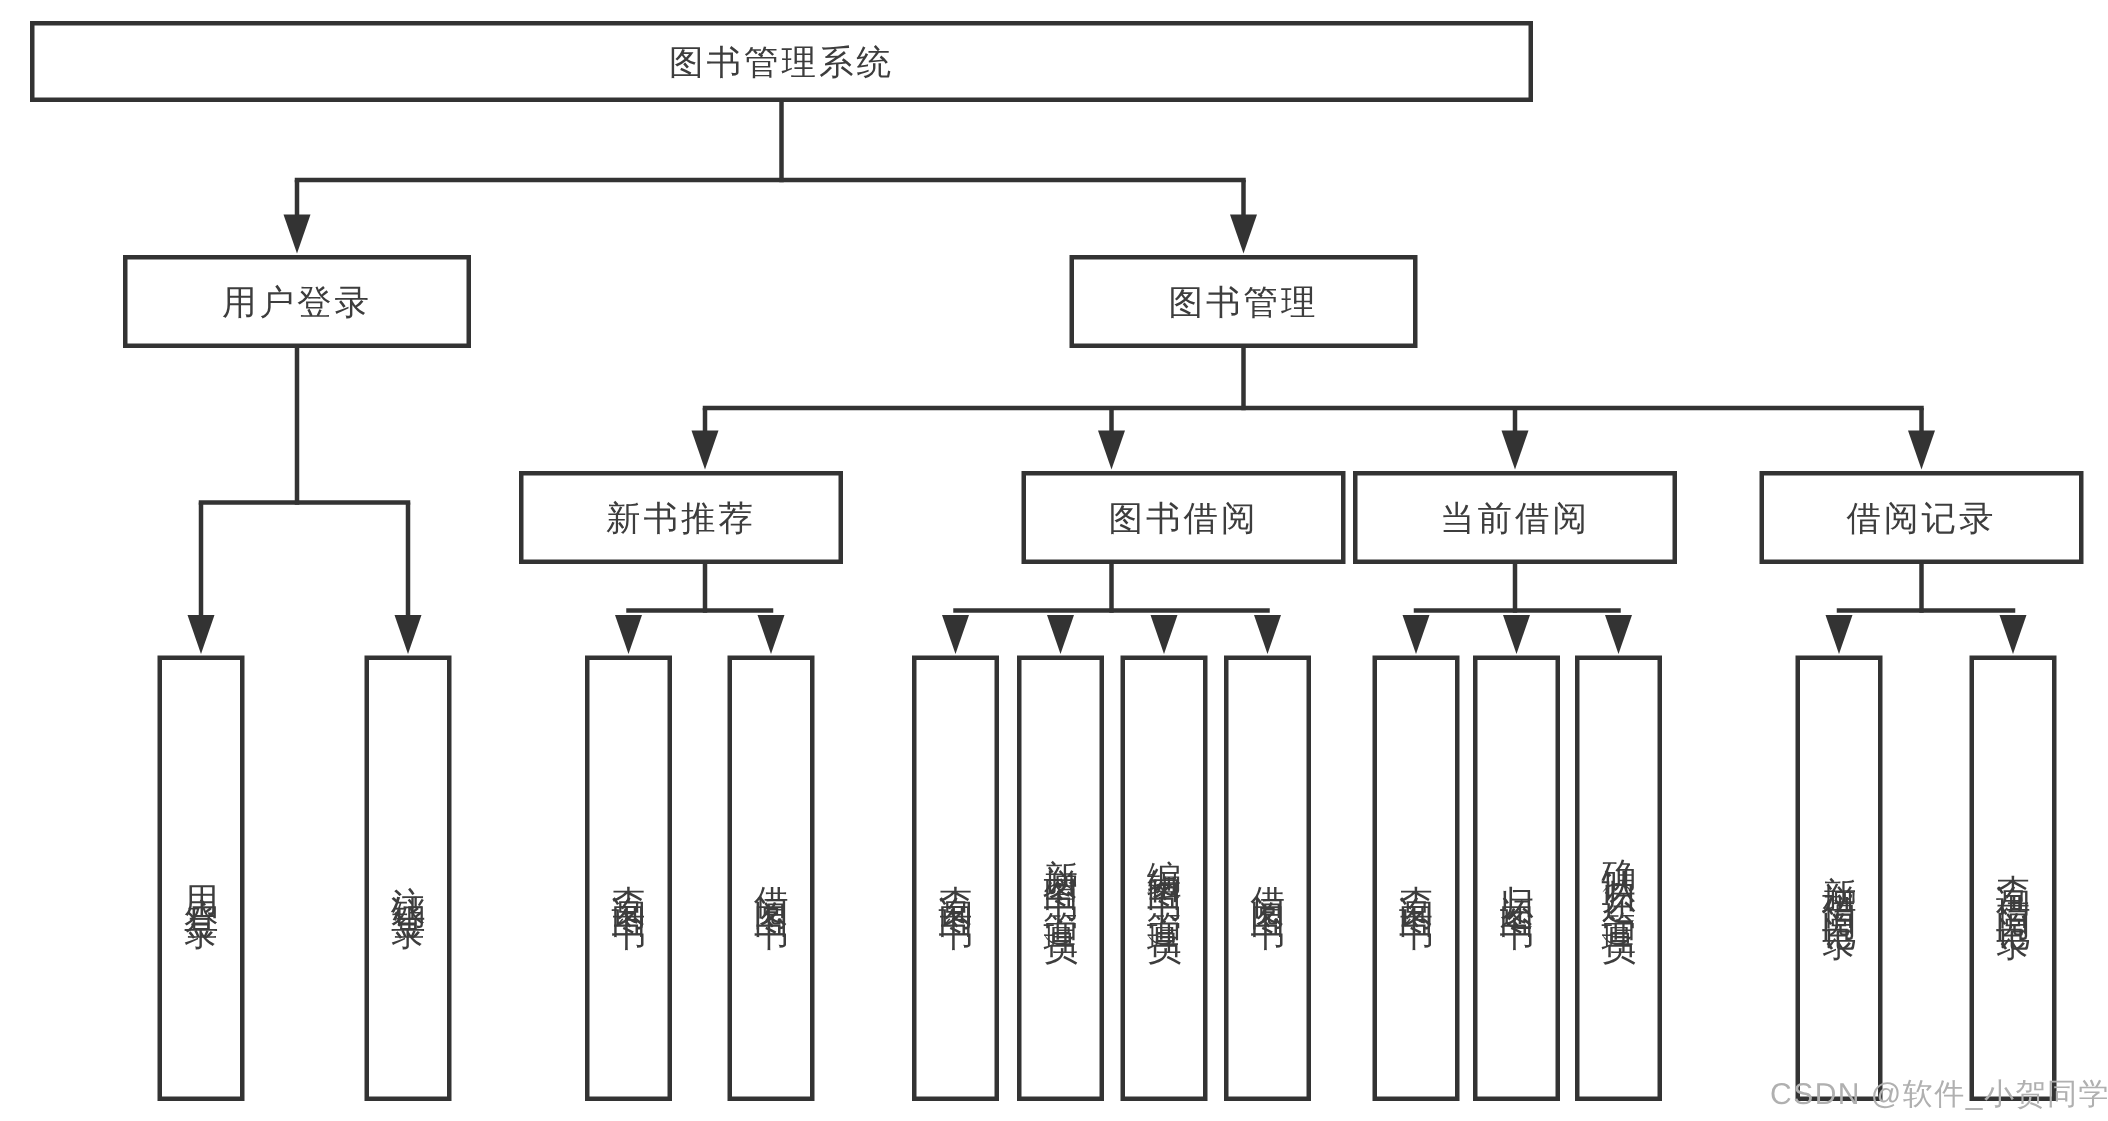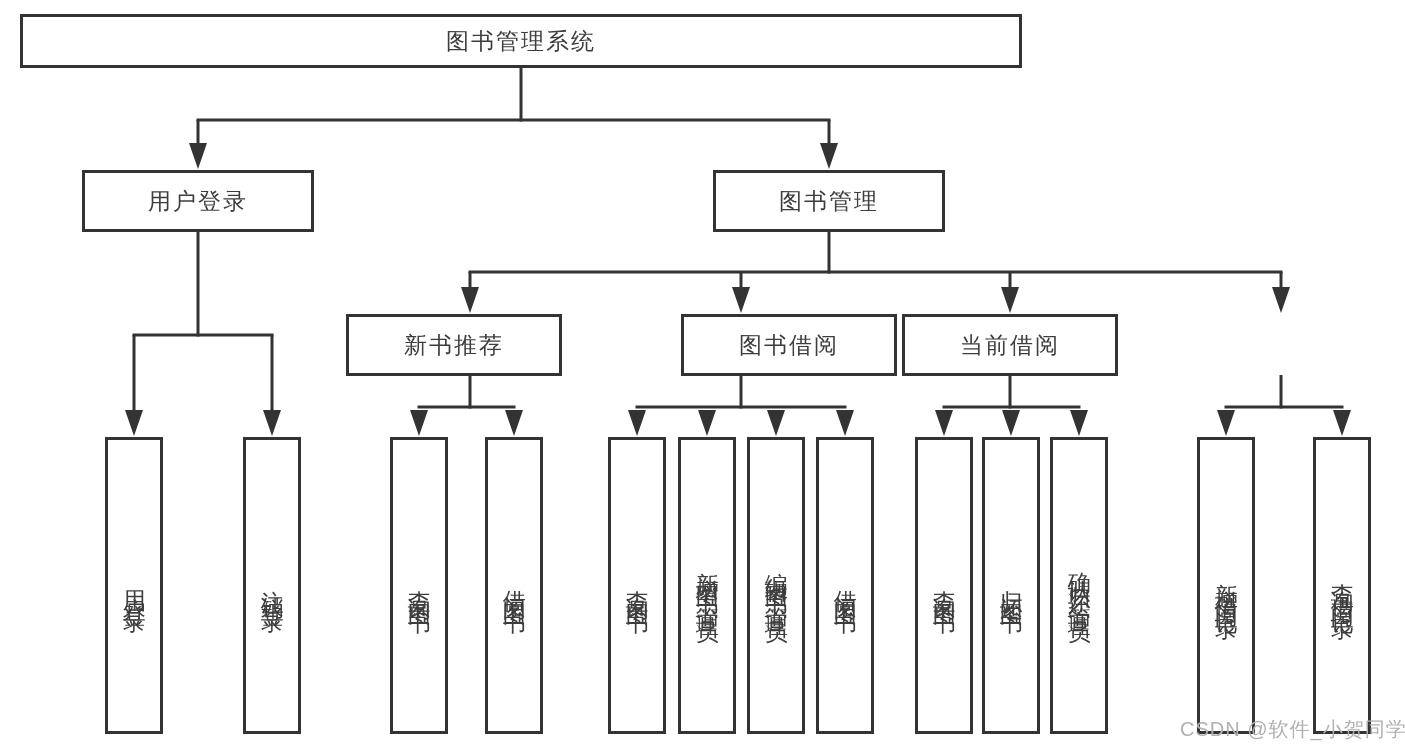--- a/index.html
+++ b/index.html
@@ -138,20 +138,23 @@
 
   <div class="node" style="left:346px; top:314px; width:216px; height:62px;">
     <span>新书推荐</span>
   </div>
   <div class="node" style="left:633px; top:314px; width:216px; height:62px;margin-left:48px;">
     <span>图书借阅</span>
   </div>
   <div class="node" style="left:902px; top:314px; width:216px; height:62px;font-family:Liberation Serif, serif;">
     <span>当前借阅</span>
   </div>
+  <div class="node" style="left:1173px; top:314px; width:216px; height:62px;">
+    <span>借阅记录</span>
+  </div>
 
   <div class="leaf" style="left:105px; top:437px; width:58px; height:297px;">
     <span class="vtext">用户登录</span>
   </div>
   <div class="leaf" style="left:243px; top:437px; width:58px; height:297px;">
     <span class="vtext">注销登录</span>
   </div>
 
   <div class="leaf" style="left:390px; top:437px; width:58px; height:297px;">
     <span class="vtext">查询图书</span>

